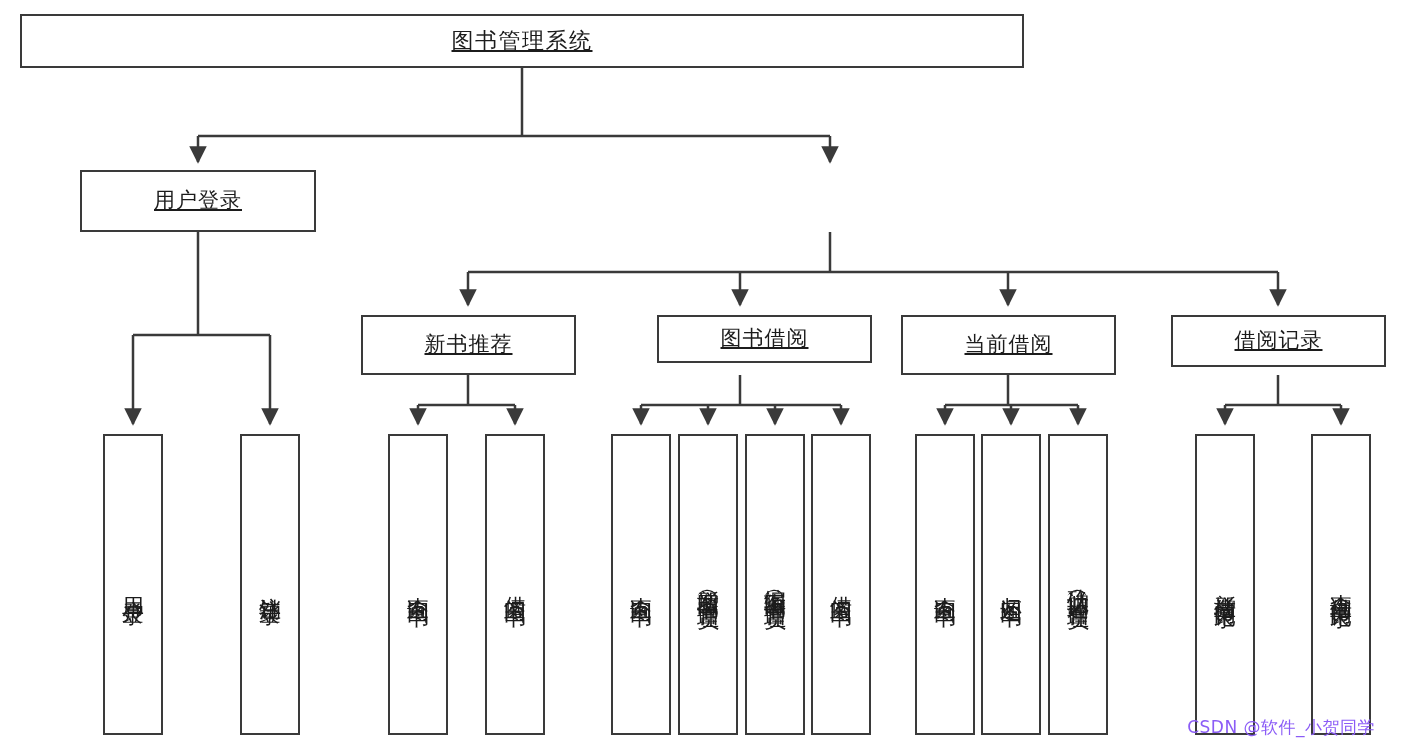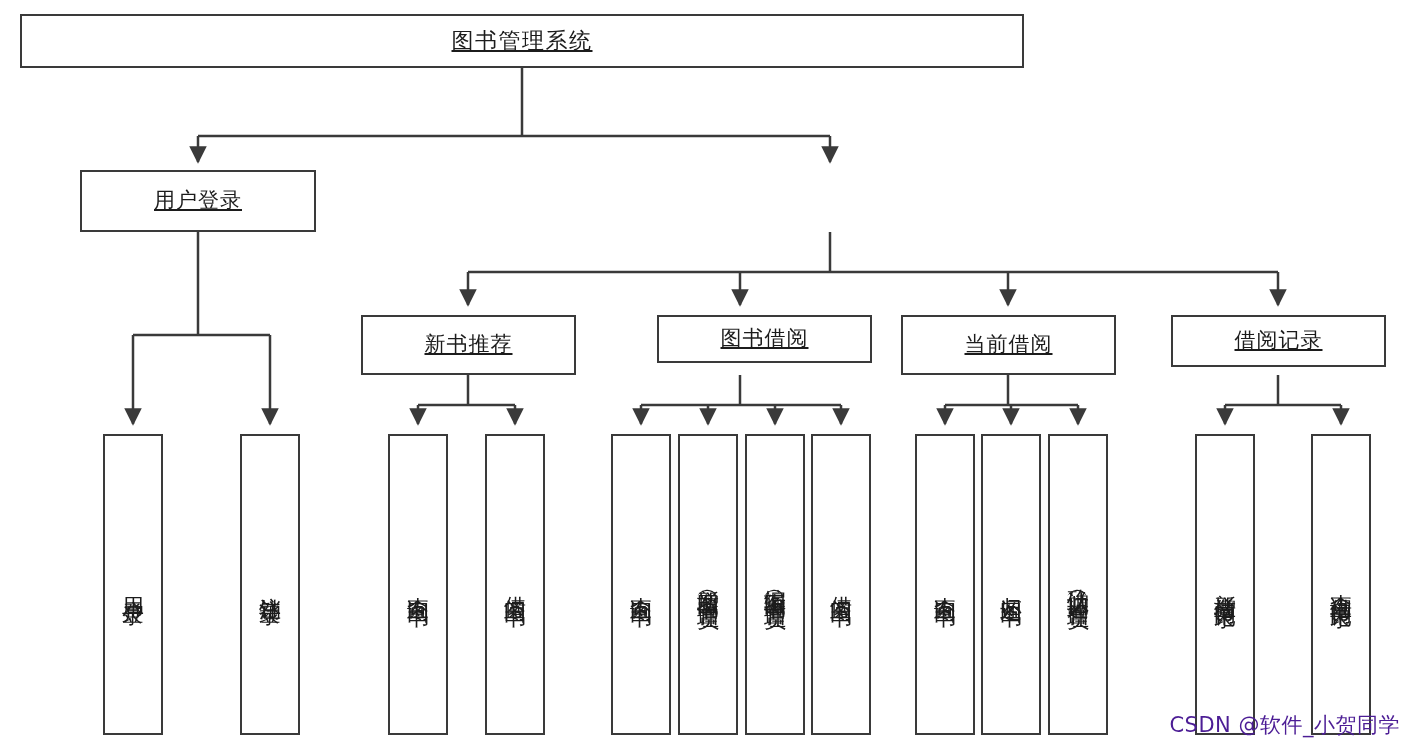--- a/index.html
+++ b/index.html
@@ -51,23 +51,23 @@
     line-height:1;
     white-space:nowrap;
     max-height:285px;
   }
   svg#wires{
     position:absolute;left:0;top:0;width:1405px;height:747px;
     pointer-events:none;
   }
   #watermark{
     position:absolute;
-    right:5px;bottom:8px;
-    font-size:21px;
-    color:#4c1d95;
+    right:30px;bottom:8px;
+    font-size:17px;
+    color:#8b5cf6;
     letter-spacing:0.5px;
     white-space:nowrap;
     font-family:"DejaVu Sans","Liberation Sans",sans-serif;
   }
 </style>
 </head>
 <body>
 
 <div id="diagram">
 

